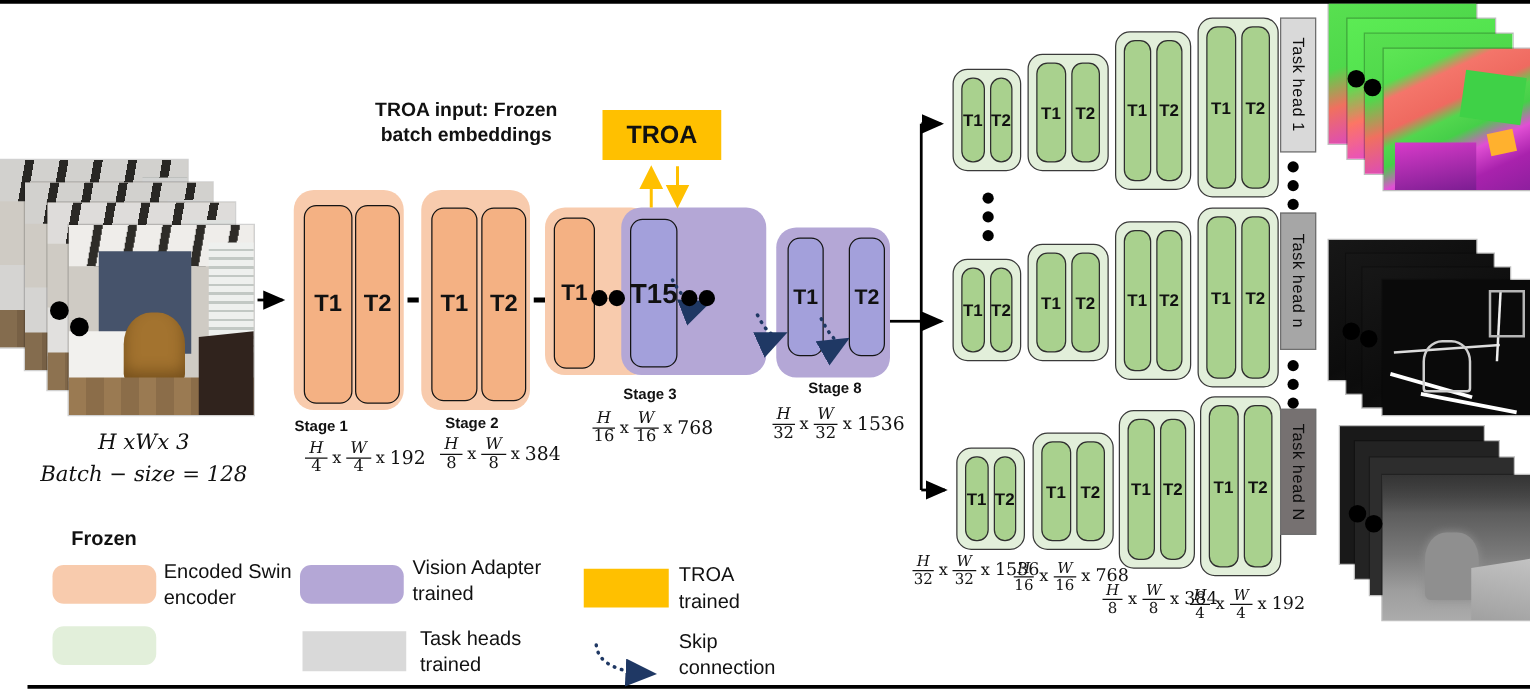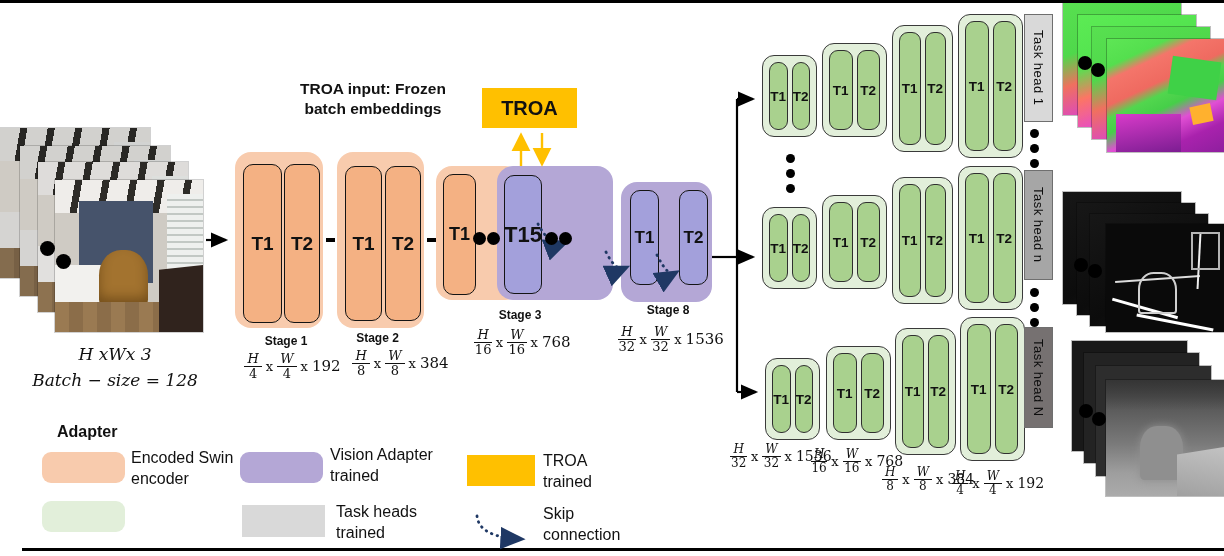--- a/index.html
+++ b/index.html
@@ -164,21 +164,21 @@
   <div class="troa-caption">TROA input: Frozen batch embeddings</div>
   <div class="troa-box">TROA</div>
 
   <div class="stage enc-bg z2" style="left:235px;top:152px;width:88px;height:176px;"></div>
   <div class="blk enc-blk z2" style="left:243px;top:164px;width:37px;height:157px;font-size:19px;">
       <span>T1</span>
     </div>
   <div class="blk enc-blk z2" style="left:284px;top:164px;width:34px;height:157px;font-size:19px;">
       <span>T2</span>
     </div>
-  <div class="stage-title" style="left:241px;top:334px;width:90px;">Stage 1</div>
+  <div class="stage-title" style="left:212px;top:334px;width:90px;">Stage 1</div>
   <div class="dimrow" style="left:220px;top:352px;width:145px;">
       <span class="fr">
         <span class="fn">H</span>
         <span class="fd">4</span>
       </span>
       <span class="mx">x</span>
       <span class="fr">
         <span class="fn">W</span>
         <span class="fd">4</span>
       </span>
@@ -467,21 +467,21 @@
     <div class="omap dmap-b3" style="left:1096px;top:366px;width:115px;height:110px;"></div>
     <div class="omap dmap" style="left:1106px;top:380px;width:118px;height:116px;">
         <div class="dm-dark"></div>
         <div class="dm-chair"></div>
         <div class="dm-table"></div>
       </div>
     <div class="dot d14 z6" style="left:1079px;top:404px;"></div>
     <div class="dot d14 z6" style="left:1092px;top:412px;"></div>
   </div>
 
-  <div class="legend-title">Adapter</div>
+  <div class="legend-title">Frozen</div>
   <div class="swatch sw-round" style="left:42px;top:452px;background:var(--encoder-container);"></div>
   <div class="legend-label" style="left:131px;top:447px;width:108px;">Encoded Swin encoder</div>
   <div class="swatch sw-round" style="left:240px;top:452px;background:var(--adapter-container);"></div>
   <div class="legend-label" style="left:330px;top:444px;width:112px;">Vision Adapter trained</div>
   <div class="swatch" style="left:467px;top:455px;width:68px;background:var(--troa);"></div>
   <div class="legend-label" style="left:543px;top:450px;width:70px;">TROA trained</div>
   <div class="swatch sw-round" style="left:42px;top:501px;background:var(--decoder-container);"></div>
   <div class="swatch" style="left:242px;top:505px;height:32px;background:var(--task-head-first);"></div>
   <div class="legend-label" style="left:543px;top:503px;width:95px;">Skip connection</div>
   <div class="legend-label" style="left:336px;top:501px;width:95px;">Task heads trained</div>

